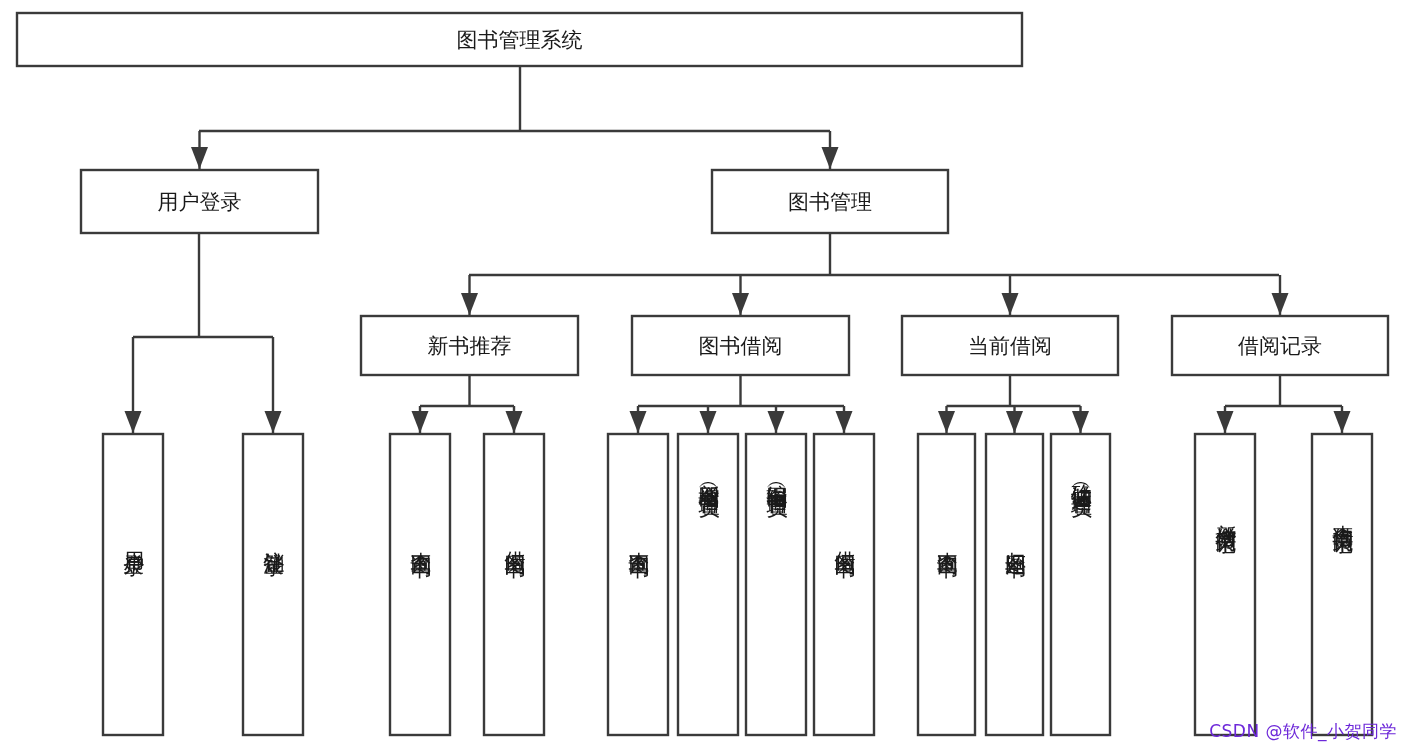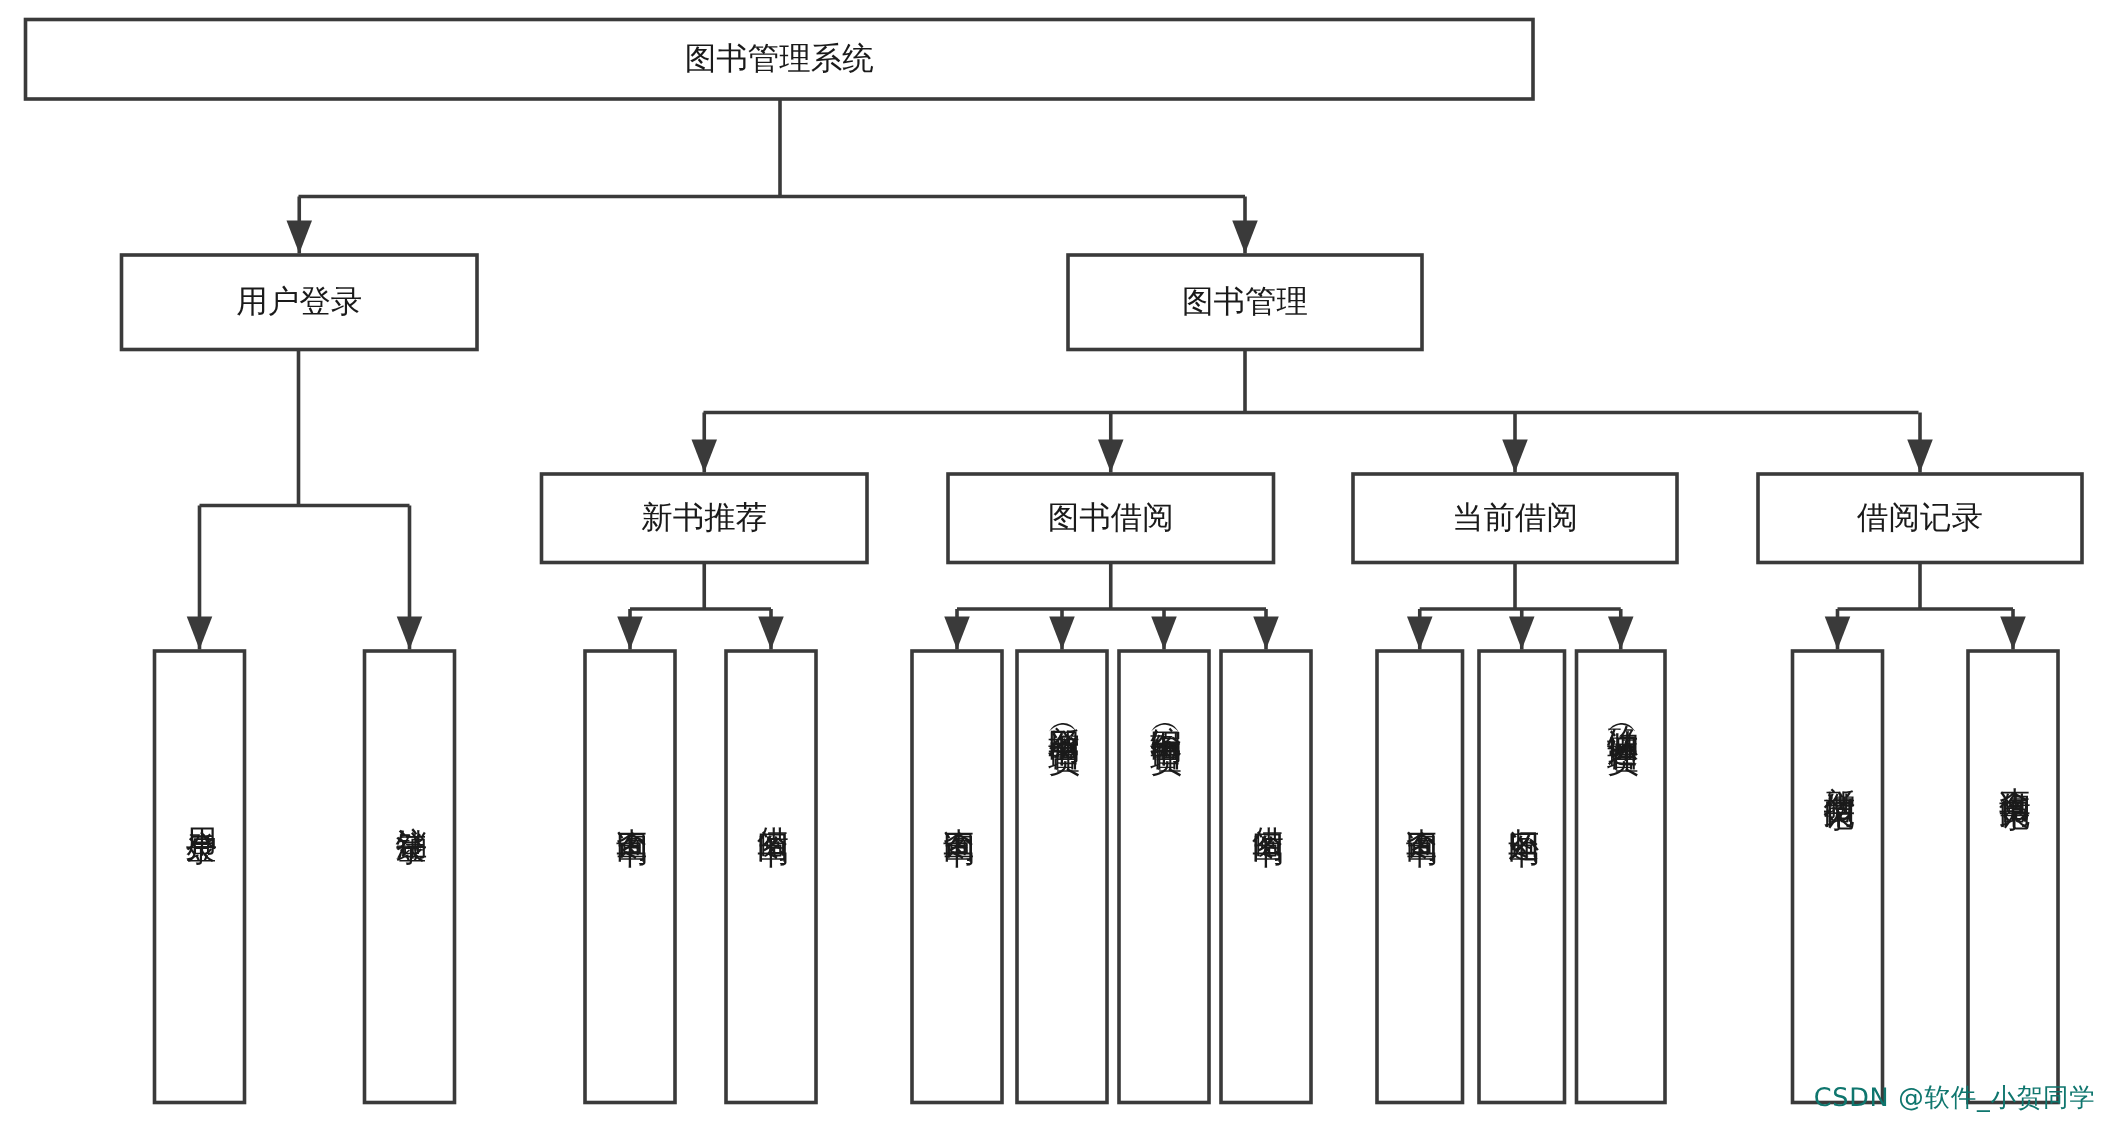--- a/index.html
+++ b/index.html
@@ -56,21 +56,21 @@
   .arrow-head {
     fill: #3a3a3a;
     stroke: none;
   }
   .watermark {
     position: absolute;
     right: 8px;
     bottom: 4px;
     font-family: "DejaVu Sans", "Liberation Sans", sans-serif;
     font-size: 17px;
-    color: #0f766e;
+    color: #6d28d9;
     white-space: nowrap;
     letter-spacing: 0.5px;
     pointer-events: none;
   }
 </style>
 </head>
 <body>
 
 <div id="diagram-root">
   <svg class="flow" viewBox="0 0 1405 747" xmlns="http://www.w3.org/2000/svg">

